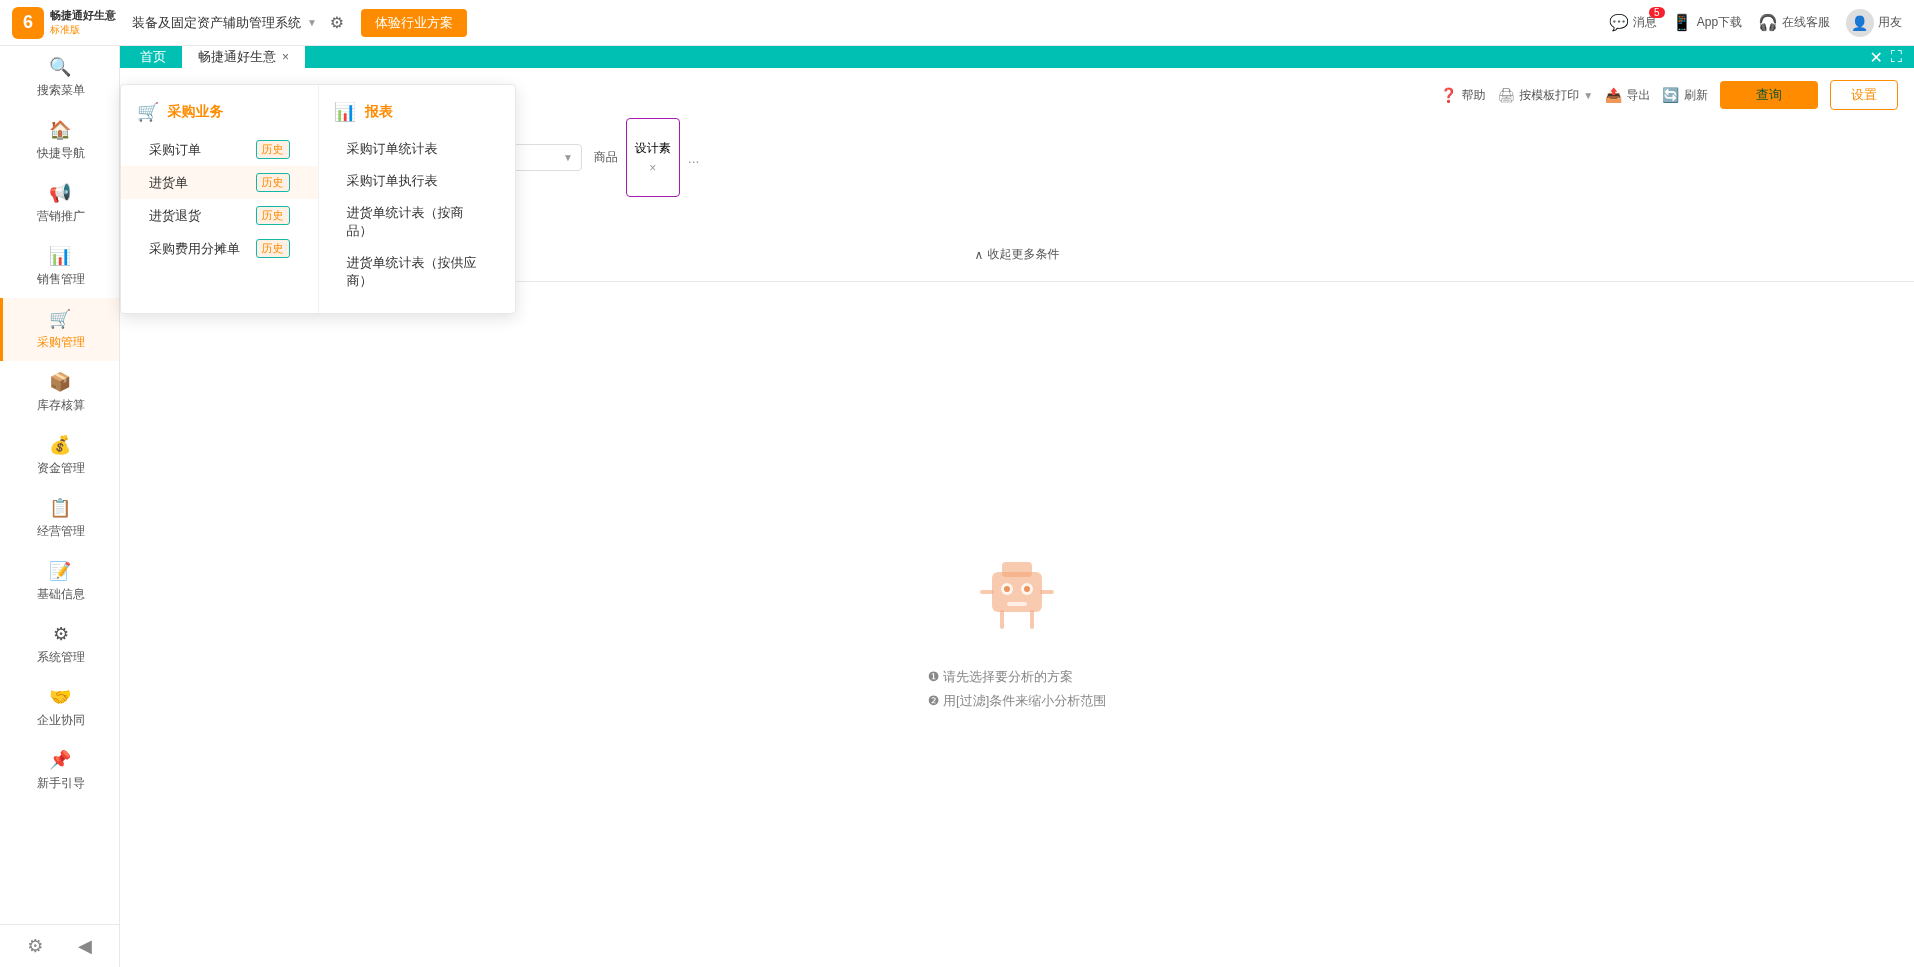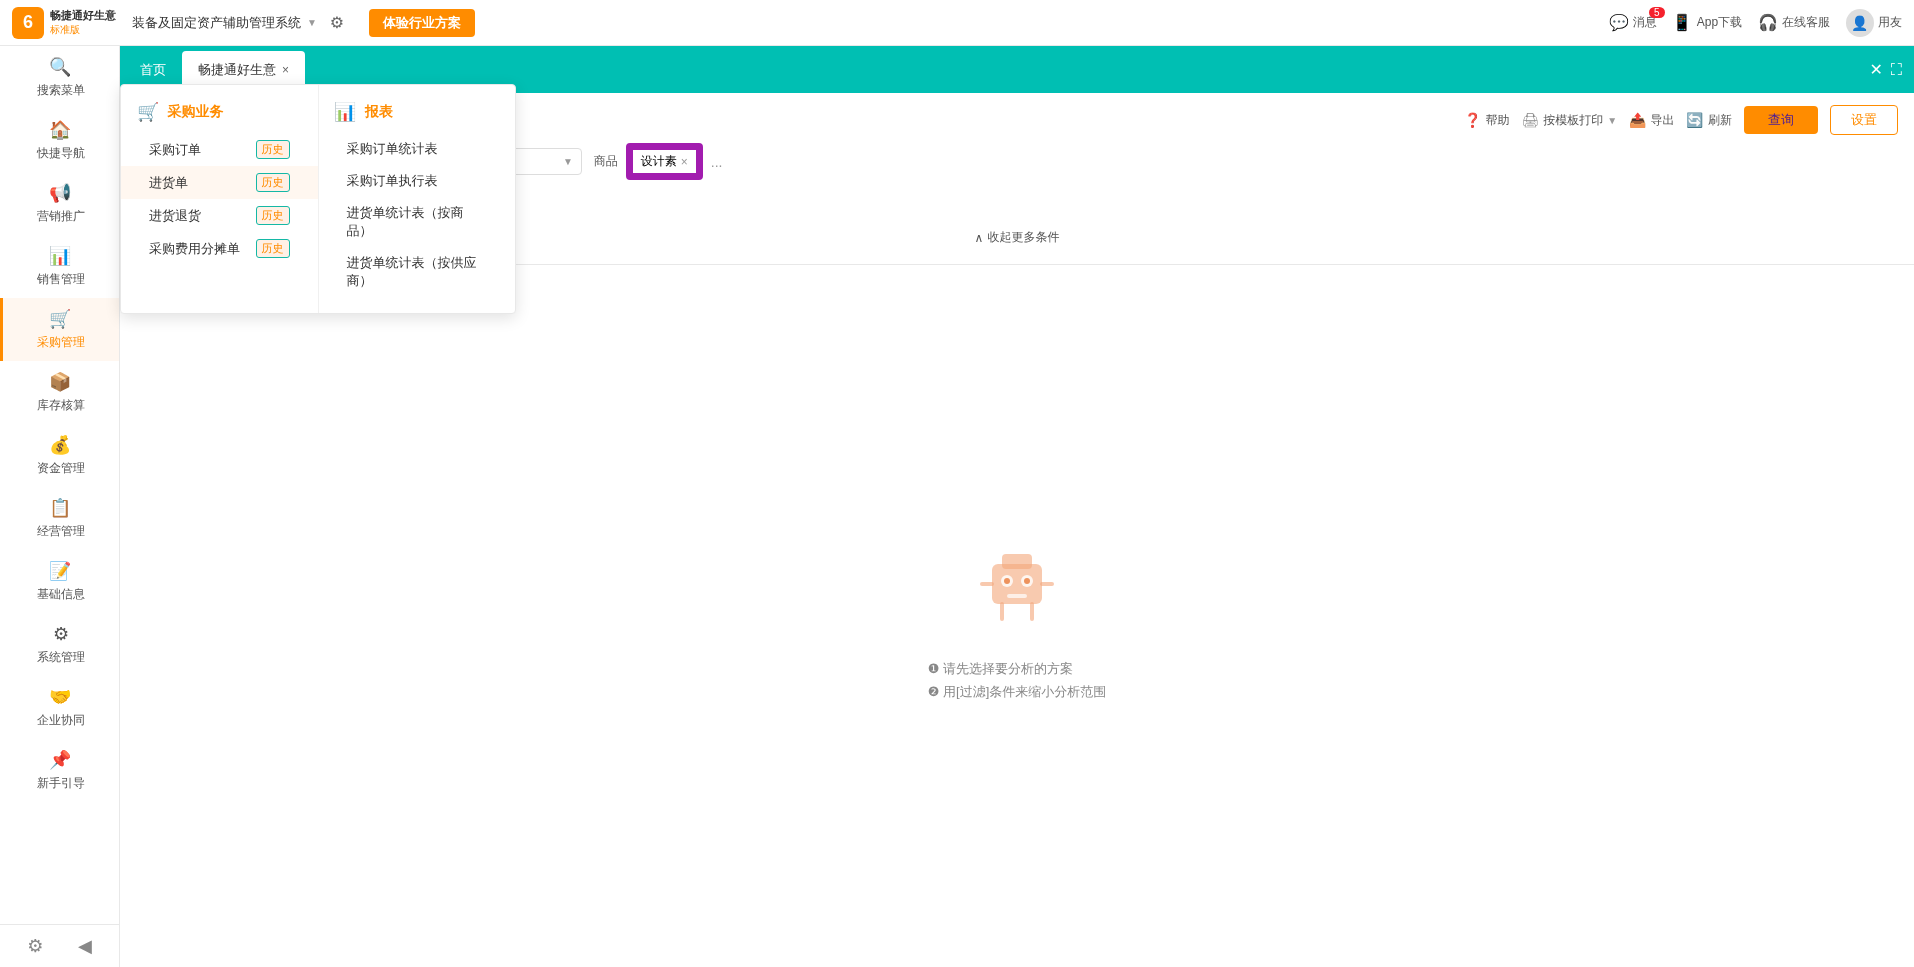--- a/index.html
+++ b/index.html
@@ -40,22 +40,21 @@
       color: #666; font-size: 16px; cursor: pointer; margin-left: 6px;
     }
     .industry-btn {
       background: #ff8c00;
       color: white;
       border: none;
       padding: 5px 14px;
       border-radius: 4px;
       font-size: 13px;
       cursor: pointer;
-      margin-left: 18px;
-      font-weight: bold;
+      margin-left: 10px;
     }
     .top-right {
       margin-left: auto;
       display: flex; align-items: center; gap: 16px;
     }
     .top-right-item {
       display: flex; align-items: center; gap: 4px;
       color: #555; font-size: 12px; cursor: pointer;
     }
     .top-right-item .icon { font-size: 16px; }
@@ -116,21 +115,21 @@
       display: flex;
       flex-direction: column;
       overflow: hidden;
     }
 
     
     .tab-bar {
       display: flex;
       align-items: center;
       background: #00bfb3;
-      height: 47px;
+      height: 22px;
       padding: 0 4px;
     }
     .tab-item {
       padding: 0 16px;
       height: 38px;
       display: flex; align-items: center;
       color: white;
       font-size: 13px;
       cursor: pointer;
       white-space: nowrap;
@@ -159,22 +158,22 @@
       display: flex; align-items: center; justify-content: flex-end;
       margin-bottom: 8px; gap: 12px;
     }
     .filter-toolbar-item {
       display: flex; align-items: center; gap: 4px;
       color: #555; font-size: 12px; cursor: pointer;
     }
     .filter-toolbar-item .f-icon { font-size: 14px; color: #888; }
     .query-btn {
       background: #ff8c00;
-      color: #4c1d95; border: none;
-      padding: 5px 24px; border-radius: 4px;
+      color: #14532d; border: none;
+      padding: 5px 36px; border-radius: 4px;
       font-size: 13px; cursor: pointer;
     }
     .set-btn {
       background: white; color: #ff8c00;
       border: 1px solid #ff8c00;
       padding: 5px 20px; border-radius: 4px;
       font-size: 13px; cursor: pointer;
     }
     .filter-row {
       display: flex; align-items: center; gap: 12px;
@@ -190,22 +189,22 @@
     .date-range {
       display: flex; align-items: center; gap: 6px;
     }
     .date-input {
       border: 1px solid #ddd; border-radius: 4px;
       padding: 4px 8px; font-size: 12px; color: #555;
       display: flex; align-items: center; gap: 4px;
     }
     .filter-tag {
       display: flex; align-items: center; gap: 4px;
-      background: #fff; border: 7px solid #a21caf;
-      border-radius: 4px; padding: 3px 8px; font-size: 12px;
+      background: #fff; border: 1px solid #a21caf;
+      border-radius: 4px; padding: 21px 8px; font-size: 12px; flex-direction: column;
     }
     .filter-tag .tag-close { color: #999; cursor: pointer; }
     .collapse-btn {
       display: flex; align-items: center; justify-content: center;
       gap: 4px; color: #555; font-size: 12px;
       cursor: pointer; padding: 6px 0;
     }
 
     
     .empty-state {

